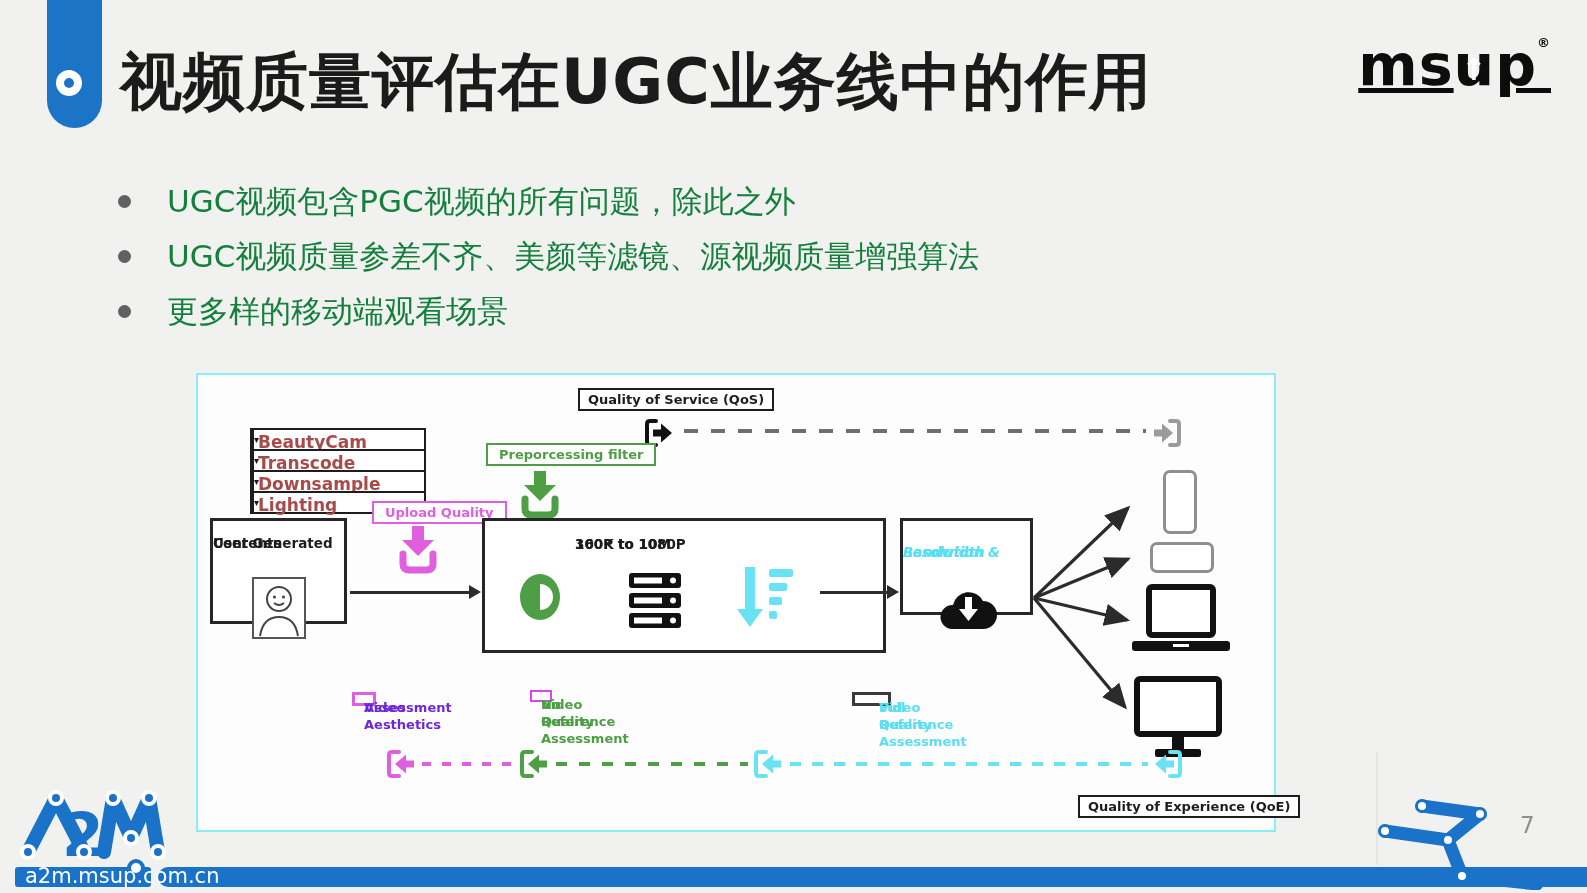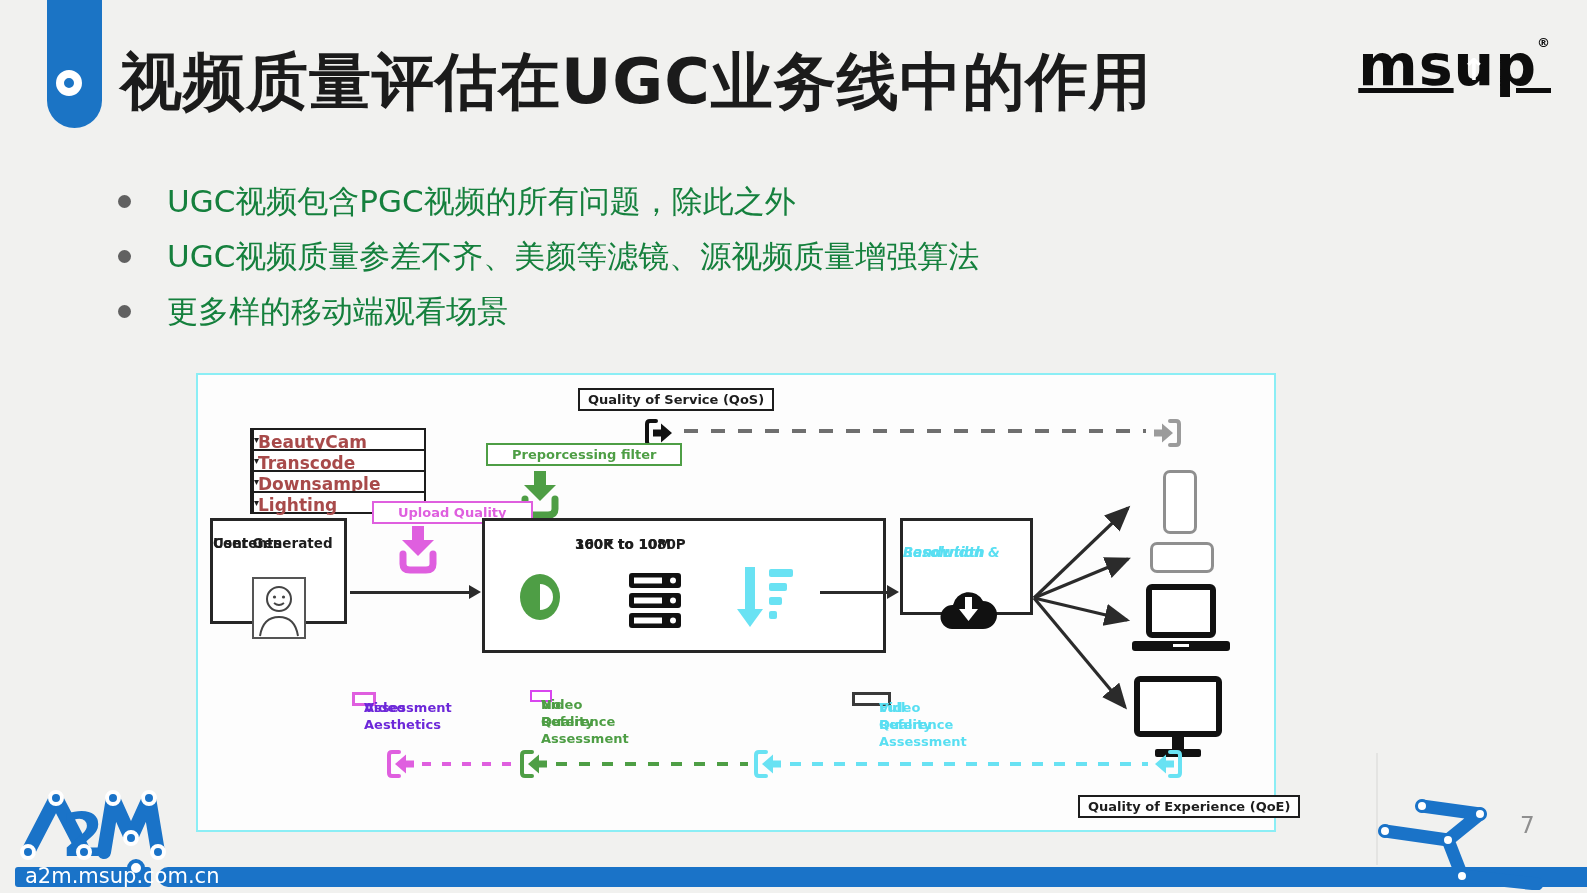--- a/index.html
+++ b/index.html
@@ -26,21 +26,21 @@
   .bullets li{ display:flex; align-items:flex-start; margin-bottom:13px;
     font-size:31px; color:#15803d; line-height:42px; }
   .bullets .dot{ flex:0 0 13px; width:13px; height:13px; border-radius:50%;
     background:#616161; margin:15px 36px 0 0; }
   
   .diagram{ position:absolute; left:196px; top:373px; width:1080px; height:459px;
     background:#fdfdfd; border:2px solid #8beef5; }
   .diagram *{ position:absolute; }
   .tagbox{ background:#fff; border:2px solid #1d1d1d; padding:2px 8px;
     font-size:13px; font-weight:bold; color:#1d1d1d; white-space:nowrap; }
-  .lblbox{ background:#fff; padding:2px 24px; font-size:13px; font-weight:bold; white-space:nowrap; }
+  .lblbox{ background:#fff; padding:2px 11px; font-size:13px; font-weight:bold; white-space:nowrap; }
   .lblbox.mag{ border:2px solid #df5fdf; color:#df5fdf; }
   .lblbox.grn{ border:2px solid #4e9e45; color:#4e9e45; }
   .assess{ background:#fff; padding:4px 9px; font-size:13px; font-weight:bold; line-height:17px; }
   .assess.mag{ border:3px solid #df5fdf; color:#6d28d9; }
   .assess.grn{ border:2px solid #d946ef; color:#4e9e45; }
   .assess.cyn{ border:3px solid #3a3a3a; color:#59dff2;padding-left:24px; }
   .flowbox{ background:#fff; border:3px solid #262626; }
   .flowbox .cap{ position:absolute; left:0; right:0; text-align:center;
     font-size:13.5px; font-weight:bold; color:#1d1d1d; line-height:19px; }
   .dash{ height:4px; }

